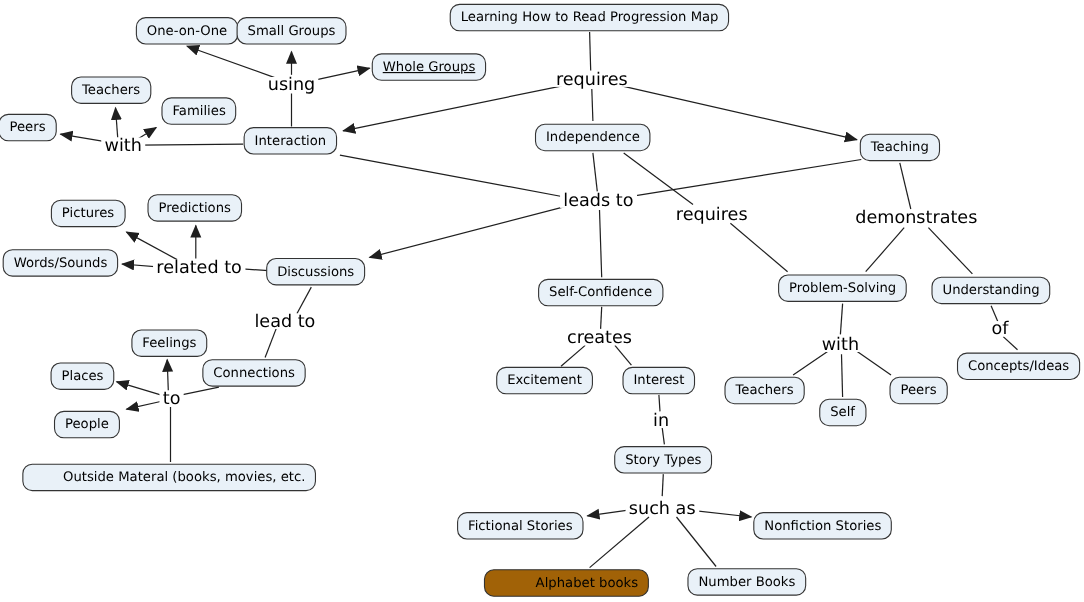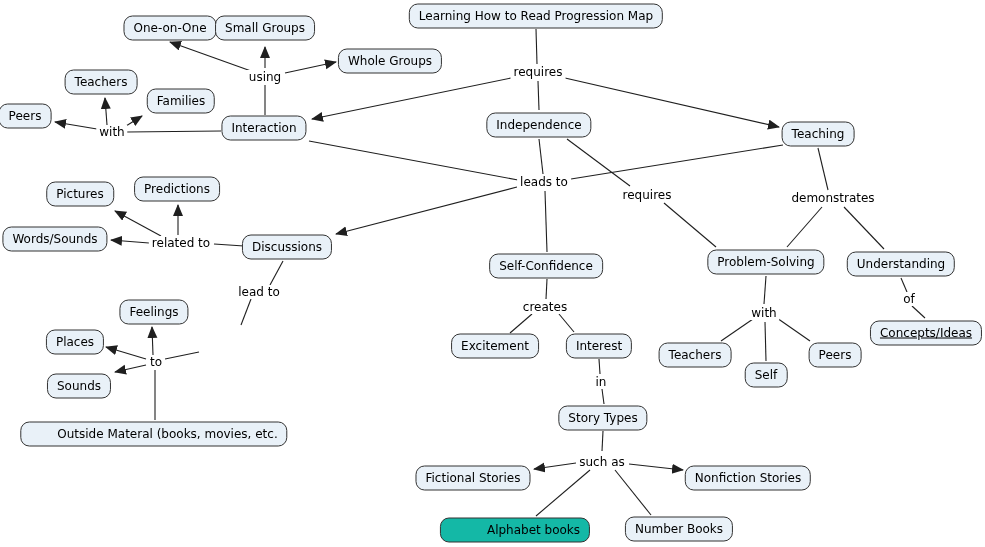--- a/index.html
+++ b/index.html
@@ -29,21 +29,21 @@
     color:#000000;
     white-space:nowrap;
     text-align:center;
     box-sizing:border-box;
   }
   .link-label{
     position:absolute;
     transform:translate(-50%,-50%);
     background:#ffffff;
     padding:0 3px;
-    font-size:12px;
+    font-size:16px;
     line-height:14px;
     color:#000000;
     white-space:nowrap;
   }
 </style>
 </head>
 <body style="background: rgb(255, 255, 255);">
 
 <div id="canvas">
   <svg id="edge-layer" width="985" height="547" viewBox="0 0 985 547" xmlns="http://www.w3.org/2000/svg">
@@ -112,42 +112,43 @@
     <div class="link-label" style="left: 259px; top: 292px;">lead to</div>
     <div class="link-label" style="left: 156px; top: 362px;">to</div>
     <div class="link-label" style="left: 545px; top: 307px;">creates</div>
     <div class="link-label" style="left: 601px; top: 382px;">in</div>
     <div class="link-label" style="left: 602px; top: 462px;">such as</div>
     <div class="link-label" style="left: 764px; top: 313px;">with</div>
     <div class="link-label" style="left: 909px; top: 299px;">of</div>
     <div class="node" style="left: 536px; top: 16px; background: rgb(233, 241, 248); border-color: rgb(51, 51, 51);">Learning How to Read Progression Map</div>
     <div class="node" style="left: 122px; top: 28px; background: rgb(233, 241, 248); border-color: rgb(51, 51, 51); margin-left: 48px;">One-on-One</div>
     <div class="node" style="left: 265px; top: 28px; background: rgb(233, 241, 248); border-color: rgb(51, 51, 51);">Small Groups</div>
-    <div class="node" style="left: 390px; top: 61px; background: rgb(233, 241, 248); border-color: rgb(51, 51, 51);">Whole Groups</div>
+    <div class="node" style="left: 390px; top: 61px; background: rgb(233, 241, 248); border-color: rgb(51, 51, 51); text-decoration: underline;">Whole Groups</div>
     <div class="node" style="left: 101px; top: 82px; background: rgb(233, 241, 248); border-color: rgb(51, 51, 51);">Teachers</div>
     <div class="node" style="left: 181px; top: 101px; background: rgb(233, 241, 248); border-color: rgb(51, 51, 51);">Families</div>
     <div class="node" style="left: 25px; top: 116px; background: rgb(233, 241, 248); border-color: rgb(51, 51, 51);">Peers</div>
     <div class="node" style="left: 264px; top: 128px; background: rgb(233, 241, 248); border-color: rgb(51, 51, 51);">Interaction</div>
     <div class="node" style="left: 539px; top: 125px; background: rgb(233, 241, 248); border-color: rgb(51, 51, 51);">Independence</div>
     <div class="node" style="left: 818px; top: 134px; background: rgb(233, 241, 248); border-color: rgb(51, 51, 51);">Teaching</div>
     <div class="node" style="left: 80px; top: 194px; background: rgb(233, 241, 248); border-color: rgb(51, 51, 51);">Pictures</div>
     <div class="node" style="left: 177px; top: 189px; background: rgb(233, 241, 248); border-color: rgb(51, 51, 51);">Predictions</div>
     <div class="node" style="left: 55px; top: 239px; background: rgb(233, 241, 248); border-color: rgb(51, 51, 51);">Words/Sounds</div>
     <div class="node" style="left: 287px; top: 247px; background: rgb(233, 241, 248); border-color: rgb(51, 51, 51);">Discussions</div>
     <div class="node" style="left: 154px; top: 312px; background: rgb(233, 241, 248); border-color: rgb(51, 51, 51);">Feelings</div>
     <div class="node" style="left: 75px; top: 342px; background: rgb(233, 241, 248); border-color: rgb(51, 51, 51);">Places</div>
-    <div class="node" style="left: 79px; top: 386px; background: rgb(233, 241, 248); border-color: rgb(51, 51, 51);">Sounds</div>
+    <div class="node" style="left: 79px; top: 386px; background: rgb(233, 241, 248); border-color: rgb(51, 51, 51);">People</div>
+    <div class="node" style="left: 231px; top: 339px; background: rgb(233, 241, 248); border-color: rgb(51, 51, 51);">Connections</div>
     <div class="node" style="left: 154px; top: 434px; background: rgb(233, 241, 248); border-color: rgb(51, 51, 51); padding-left: 36px;">Outside Materal (books, movies, etc.</div>
     <div class="node" style="left: 546px; top: 266px; background: rgb(233, 241, 248); border-color: rgb(51, 51, 51);">Self-Confidence</div>
     <div class="node" style="left: 495px; top: 346px; background: rgb(233, 241, 248); border-color: rgb(51, 51, 51);">Excitement</div>
     <div class="node" style="left: 599px; top: 346px; background: rgb(233, 241, 248); border-color: rgb(51, 51, 51);">Interest</div>
     <div class="node" style="left: 603px; top: 418px; background: rgb(233, 241, 248); border-color: rgb(51, 51, 51);">Story Types</div>
     <div class="node" style="left: 473px; top: 478px; background: rgb(233, 241, 248); border-color: rgb(51, 51, 51);">Fictional Stories</div>
     <div class="node" style="left: 748px; top: 478px; background: rgb(233, 241, 248); border-color: rgb(51, 51, 51);">Nonfiction Stories</div>
-    <div class="node" style="left: 515px; top: 530px; background: #14b8a6; border-color: rgb(51, 51, 51); padding-left: 46px;">Alphabet books</div>
+    <div class="node" style="left: 515px; top: 530px; background: #a16207; border-color: rgb(51, 51, 51); padding-left: 46px;">Alphabet books</div>
     <div class="node" style="left: 667px; top: 529px; background: rgb(233, 241, 248); border-color: rgb(51, 51, 51); margin-left: 12px;">Number Books</div>
     <div class="node" style="left: 766px; top: 262px; background: rgb(233, 241, 248); border-color: rgb(51, 51, 51);">Problem-Solving</div>
     <div class="node" style="left: 695px; top: 355px; background: rgb(233, 241, 248); border-color: rgb(51, 51, 51);">Teachers</div>
     <div class="node" style="left: 766px; top: 375px; background: rgb(233, 241, 248); border-color: rgb(51, 51, 51);">Self</div>
     <div class="node" style="left: 835px; top: 355px; background: rgb(233, 241, 248); border-color: rgb(51, 51, 51);">Peers</div>
     <div class="node" style="left: 901px; top: 264px; background: rgb(233, 241, 248); border-color: rgb(51, 51, 51);">Understanding</div>
-    <div class="node" style="left: 926px; top: 333px; background: rgb(233, 241, 248); border-color: rgb(51, 51, 51); text-decoration: underline;">Concepts/Ideas</div>
+    <div class="node" style="left: 926px; top: 333px; background: rgb(233, 241, 248); border-color: rgb(51, 51, 51);">Concepts/Ideas</div>
   </div>
 
 </body></html>

